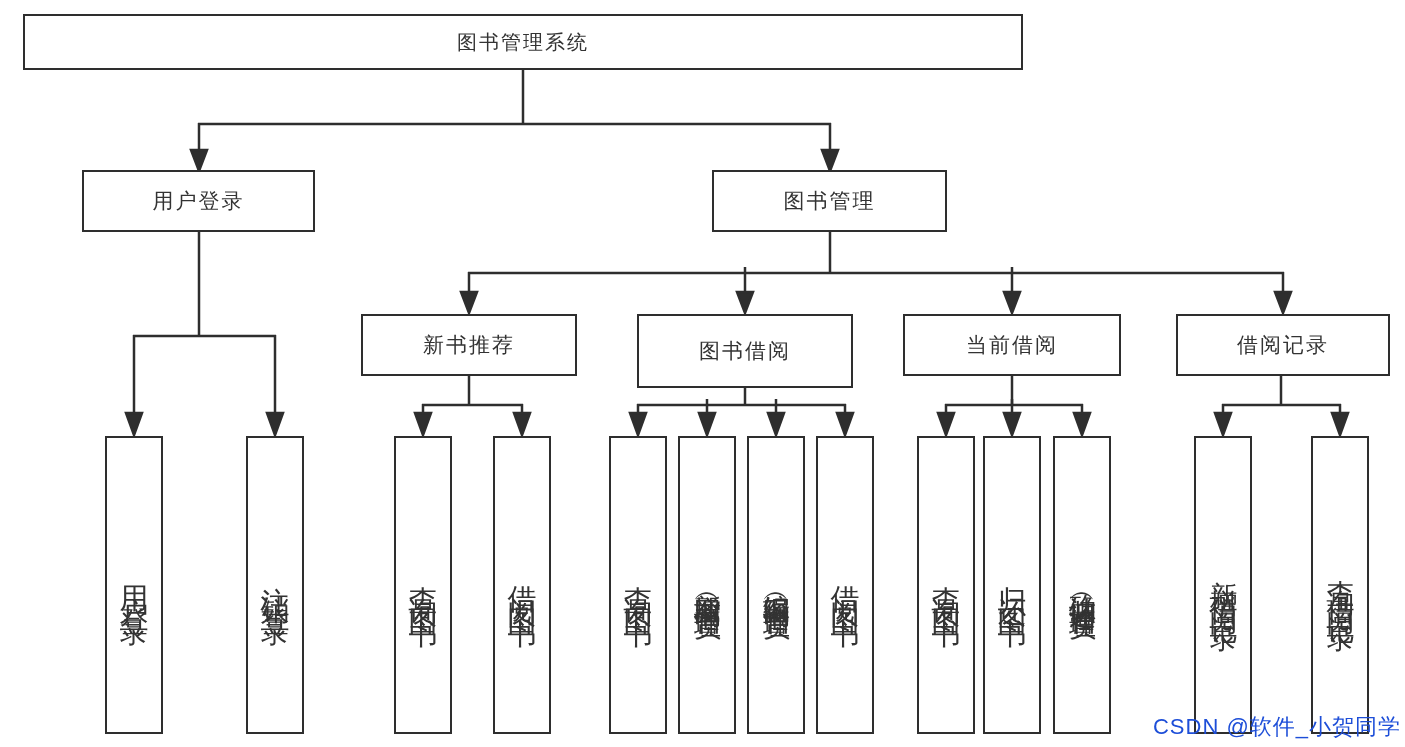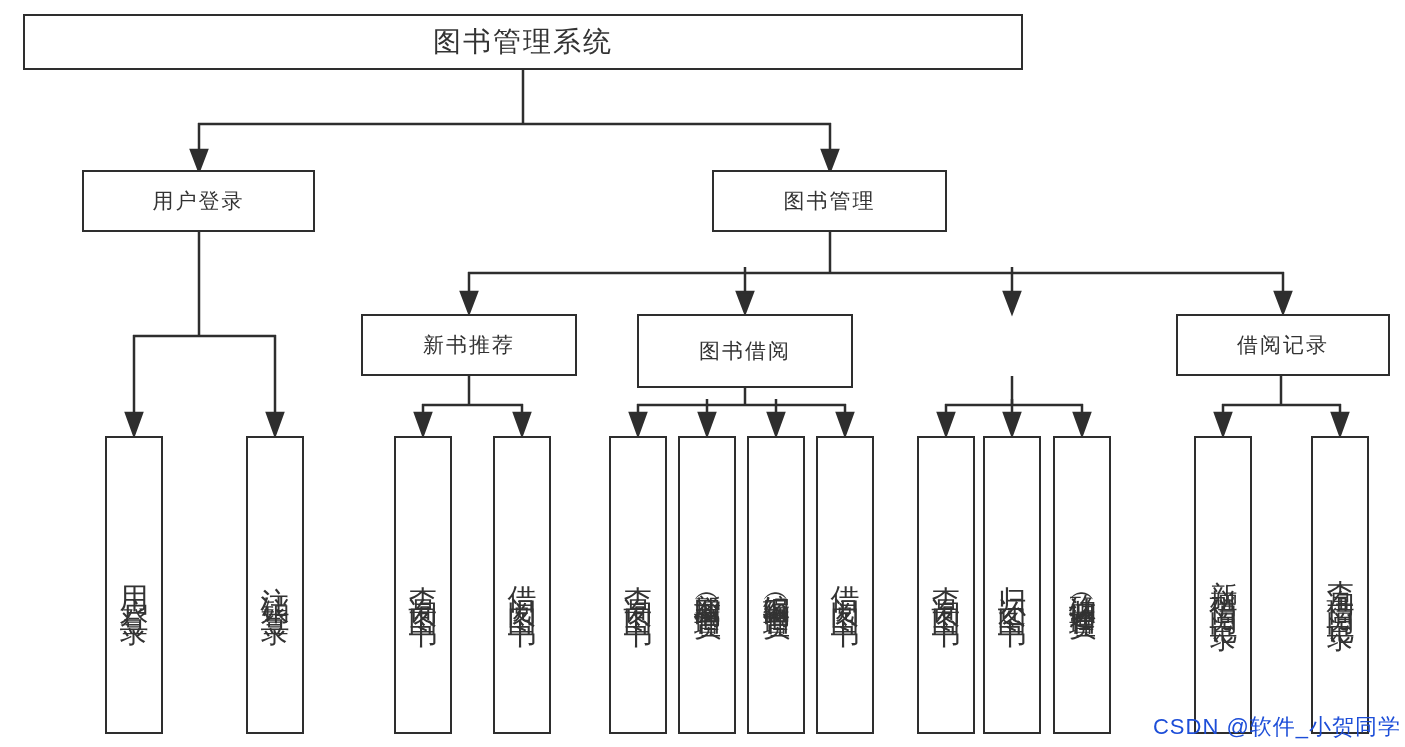--- a/index.html
+++ b/index.html
@@ -7,21 +7,21 @@
     position:relative;width:1405px;height:747px;background:#ffffff;
     font-family:"Liberation Sans",sans-serif;color:#333333;overflow:hidden;
   }
   .connectors{position:absolute;left:0;top:0;width:1405px;height:747px;}
   .node{
     position:absolute;background:#ffffff;border:2.5px solid #2e2e2e;
     display:flex;align-items:center;justify-content:center;
     box-sizing:border-box;z-index:2;
   }
   .node-h{font-size:21px;letter-spacing:2px;white-space:nowrap;}
-  .node-root{font-size:28px;}
+  .node-root{font-size:20px;}
   .node-v span{
     writing-mode:vertical-rl;text-orientation:mixed;line-height:1;display:block;
   }
   .ls-loose  span{font-size:29px;letter-spacing:11px;}
   .ls-medium span{font-size:28px;letter-spacing:9px;}
   .ls-tight  span{font-size:27px;letter-spacing:3px;}
   .watermark{
     position:absolute;right:4px;bottom:5px;font-size:22px;color:#1d4ed8;
     letter-spacing:1px;z-index:6;white-space:nowrap;
   }
@@ -103,20 +103,23 @@
   <div class="node node-h" style="left:712px;top:170px;width:235px;height:62px;">
     <span>图书管理</span>
   </div>
 
   <div class="node node-h" style="left:361px;top:314px;width:216px;height:62px;">
     <span>新书推荐</span>
   </div>
   <div class="node node-h" style="left:637px;top:314px;width:216px;height:74px;">
     <span>图书借阅</span>
   </div>
+  <div class="node node-h" style="left:903px;top:314px;width:218px;height:62px;">
+    <span>当前借阅</span>
+  </div>
   <div class="node node-h" style="left:1176px;top:314px;width:214px;height:62px;">
     <span>借阅记录</span>
   </div>
 
   <div class="node node-v ls-loose" style="left:105px;top:436px;width:58px;height:298px;">
     <span>用户登录</span>
   </div>
   <div class="node node-v ls-loose" style="left:246px;top:436px;width:58px;height:298px;">
     <span>注销登录</span>
   </div>

